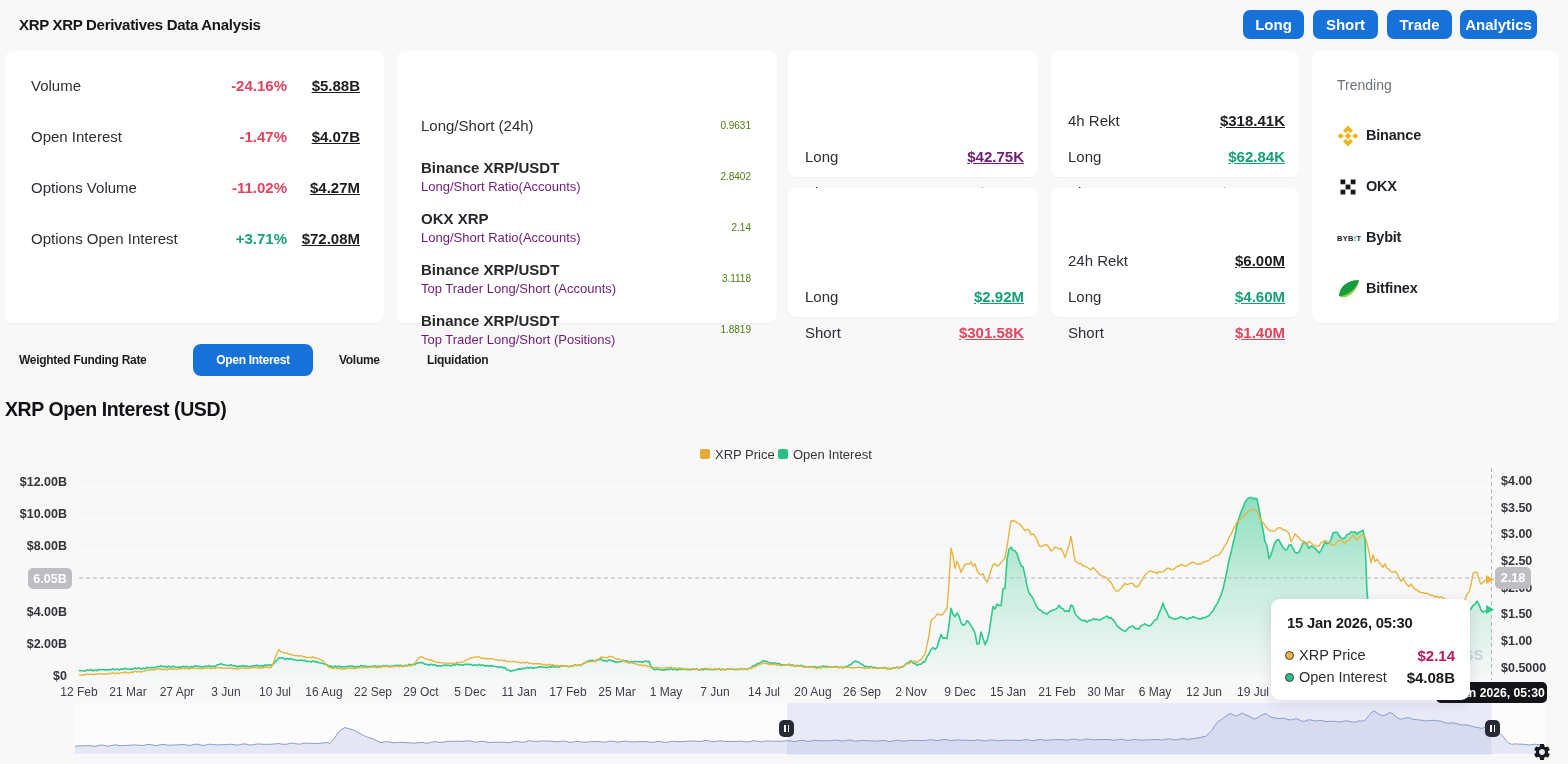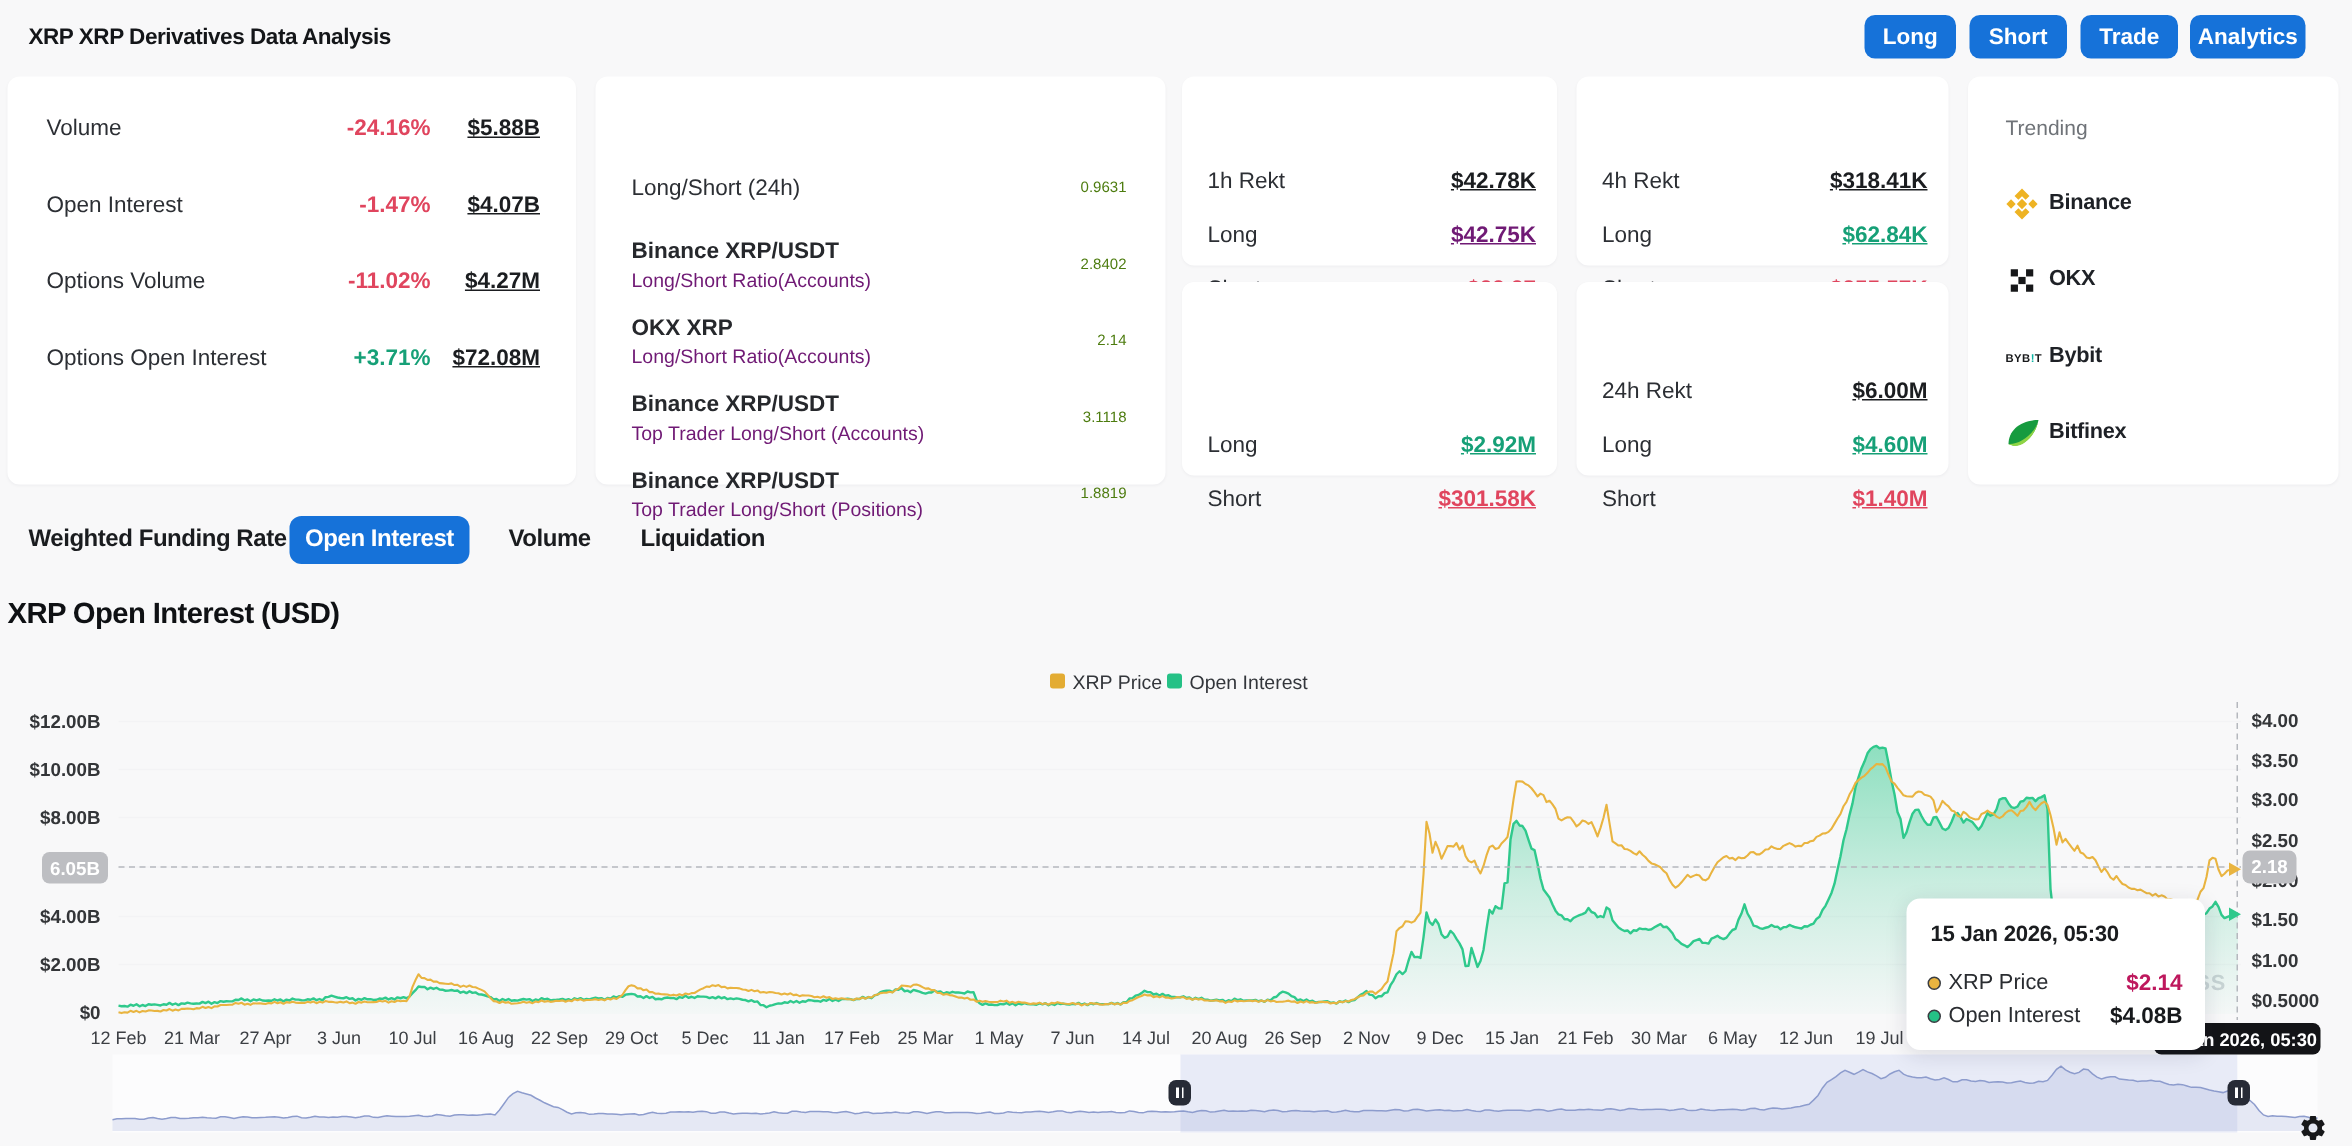--- a/index.html
+++ b/index.html
@@ -7,21 +7,21 @@
 .abs{position:absolute;}
 .card{position:absolute;background:#fff;border-radius:8px;box-shadow:0 1px 2px rgba(20,20,40,0.04);}
 .lbl{font-size:15px;color:#2c2f34;}
 .sub{font-size:13px;color:#701a75;}
 .val{font-size:15px;font-weight:700;color:#1b1d20;text-decoration:underline;}
 .pct-red{font-size:15px;font-weight:700;color:#e0455e;}
 .pct-green{font-size:15px;font-weight:700;color:#16a077;}
 .gval{font-size:10px;font-weight:400;color:#4d7c0f;}
 .rrow{position:absolute;left:17px;right:14px;display:flex;justify-content:space-between;align-items:center;margin-top:40px;}
 .btn{position:absolute;top:10px;height:29px;background:#1672d9;border-radius:7px;color:#fff;font-size:15px;font-weight:700;display:flex;align-items:center;justify-content:center;}
-.tab{position:absolute;top:344px;height:32px;display:flex;align-items:center;font-size:16px;font-weight:700;color:#1a1c1f;letter-spacing:-0.3px;}
+.tab{position:absolute;top:344px;height:32px;display:flex;align-items:center;font-size:12px;font-weight:700;color:#1a1c1f;letter-spacing:-0.3px;}
 .exname{font-size:14.5px;font-weight:700;color:#1e2126;letter-spacing:-0.2px;}
 .badge{position:absolute;background:#bdbec2;border-radius:5px;color:#fff;font-size:12.5px;font-weight:700;display:flex;align-items:center;justify-content:center;z-index:5;}
 </style>
 </head>
 <body>
 
 <div class="abs" style="left:19px;top:16px;font-size:15px;font-weight:600;color:#141619;letter-spacing:-0.3px;">XRP XRP Derivatives Data Analysis</div>
 <div class="btn" style="left:1243px;width:61px;">Long</div>
 <div class="btn" style="left:1313px;width:65px;">Short</div>
 <div class="btn" style="left:1387px;width:65px;">Trade</div>
@@ -71,24 +71,20 @@
 <div class="rrow" style="left:24px;right:26px;top:218px;height:40px;">
       <span>
         <div class="lbl" style="font-weight:600;color:#26282c;">Binance XRP/USDT</div>
         <div class="sub" style="margin-top:3px;">Top Trader Long/Short (Positions)</div>
       </span>
       <span class="gval">1.8819</span>
     </div>
 </div>
 
 <div class="card" style="left:788px;top:51px;width:250px;height:126px;">
-<div class="rrow" style="top:18px;height:22px;">
-      <span class="lbl">1h Rekt</span>
-      <span class="val">$42.78K</span>
-    </div>
 <div class="rrow" style="top:54px;height:22px;">
       <span class="lbl">Long</span>
       <span class="val" style="color:#701a75;">$42.75K</span>
     </div>
 <div class="rrow" style="top:90px;height:22px;">
       <span class="lbl">Short</span>
       <span class="val" style="color:#e0455e;">$23.37</span>
     </div>
 </div>
 <div class="card" style="left:1051px;top:51px;width:248px;height:126px;">

